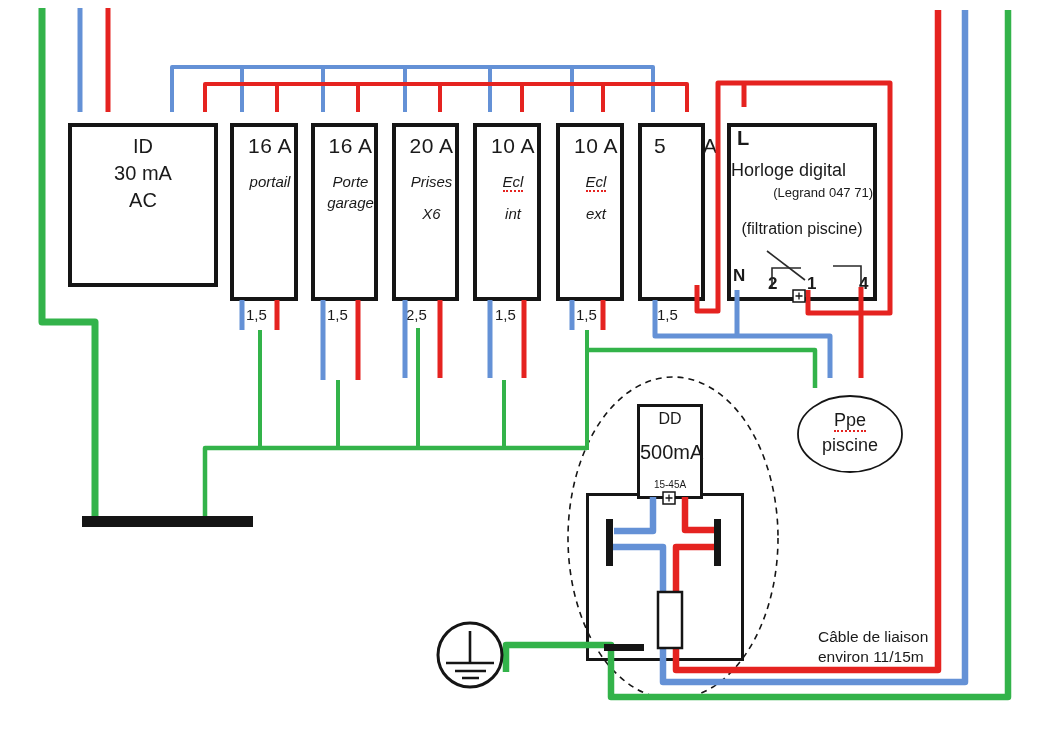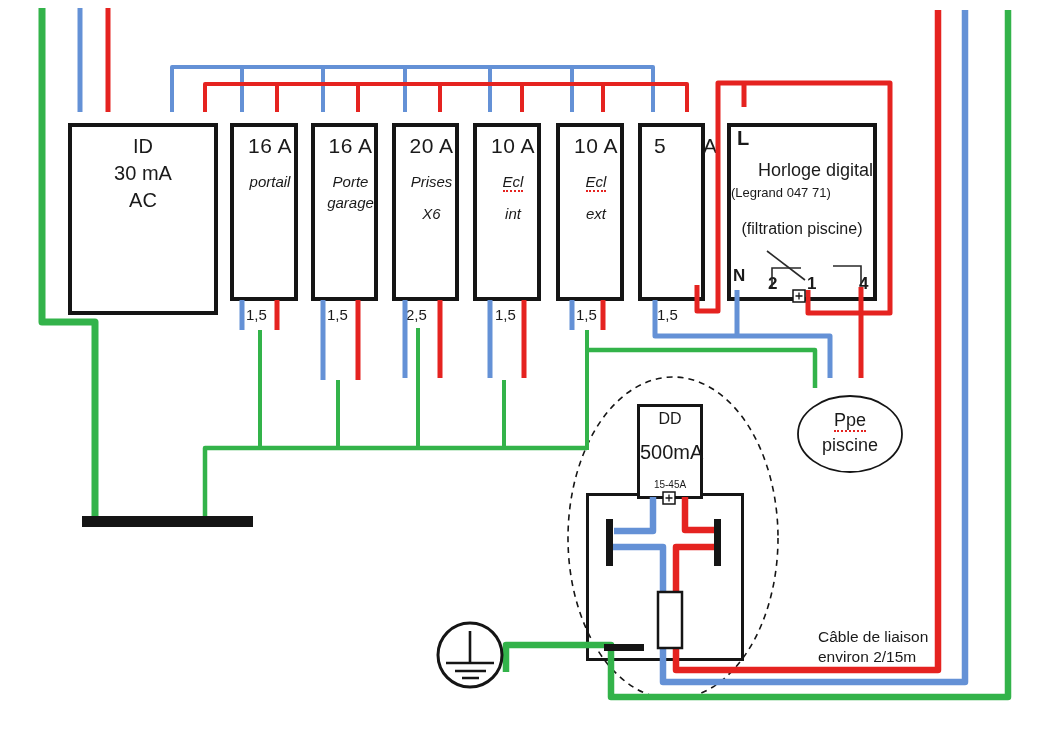--- a/index.html
+++ b/index.html
@@ -7,27 +7,27 @@
   .stage{position:relative;width:1044px;height:741px;background:#fff;overflow:hidden;}
   svg.wires{position:absolute;left:0;top:0;z-index:5;}
   .box{position:absolute;box-sizing:border-box;border:4px solid #151515;background:transparent;z-index:2;}
   .breaker{top:123px;height:178px;padding-left:12px;}
   .amp{text-align:center;font-size:21px;margin-top:7px;letter-spacing:.5px;}
   .amp.pre{white-space:pre;}
   .sub{text-align:center;font-style:italic;font-size:15px;line-height:21px;}
   .sub.first{margin-top:13px;}
   .sub.spread{margin-top:11px;}
   .sqg{border-bottom:2px dotted #e52320;}
-  .idbox{left:68px;top:123px;width:150px;height:192px;}
+  .idbox{left:68px;top:123px;width:150px;height:164px;}
   .idline{text-align:center;font-size:20px;line-height:27px;}
   .idline.f{margin-top:6px;}
   .timer{left:727px;top:123px;width:150px;height:178px;}
   .tL{position:absolute;left:6px;top:0;font-size:20px;font-weight:bold;}
-  .tTitle{position:absolute;left:0;right:0;top:33px;text-align:right;font-size:18px;margin-left:19px;}
-  .tModel{position:absolute;left:0;right:0;top:58px;text-align:left;font-size:13px;}
+  .tTitle{position:absolute;left:0;right:0;top:33px;text-align:left;font-size:18px;}
+  .tModel{position:absolute;left:0;right:0;top:58px;text-align:right;font-size:13px;}
   .tNote{position:absolute;left:0;right:0;top:93px;text-align:center;font-size:16px;}
   .tN{position:absolute;left:2px;top:139px;font-size:17px;font-weight:bold;}
   .term{position:absolute;top:147px;font-size:17px;font-weight:bold;}
   .t2{left:37px;} .t1{left:76px;} .t4{left:128px;}
   .ddbox{left:637px;top:404px;width:66px;height:95px;border-width:3.5px;background:#fff;}
   .ddline{text-align:center;}
   .dd1{font-size:16px;margin-top:3px;}
   .dd2{font-size:20px;margin-top:13px;}
   .dd3{font-size:10px;margin-top:15px;}
   .pumpbox{left:586px;top:493px;width:158px;height:168px;border-width:3.5px;}
@@ -95,21 +95,21 @@
 
   <div class="wsize" style="left:246px;">1,5</div>
   <div class="wsize" style="left:327px;">1,5</div>
   <div class="wsize" style="left:406px;">2,5</div>
   <div class="wsize" style="left:495px;">1,5</div>
   <div class="wsize" style="left:576px;">1,5</div>
   <div class="wsize" style="left:657px;">1,5</div>
 
   <div class="cable">
     <div>Câble de liaison</div>
-    <div>environ 2/15m</div>
+    <div>environ 11/15m</div>
   </div>
 
   <svg class="wires" width="1044" height="741" viewBox="0 0 1044 741">
 
     <ellipse cx="673" cy="538" rx="105" ry="161" fill="none" stroke="#151515" stroke-width="1.6" stroke-dasharray="6 5"></ellipse>
 
     <g fill="none" stroke-linejoin="round">
       <path d="M42,8 L42,322 L95,322 L95,521" stroke-width="7" stroke="#33b34a"></path>
       <path d="M205,521 L205,448 L587,448" stroke-width="4.5" stroke="#33b34a"></path>
       <path d="M260,330 L260,450 M338,380 L338,450 M418,328 L418,450 M504,380 L504,450 M587,330 L587,450" stroke-width="4" stroke="#33b34a"></path>

